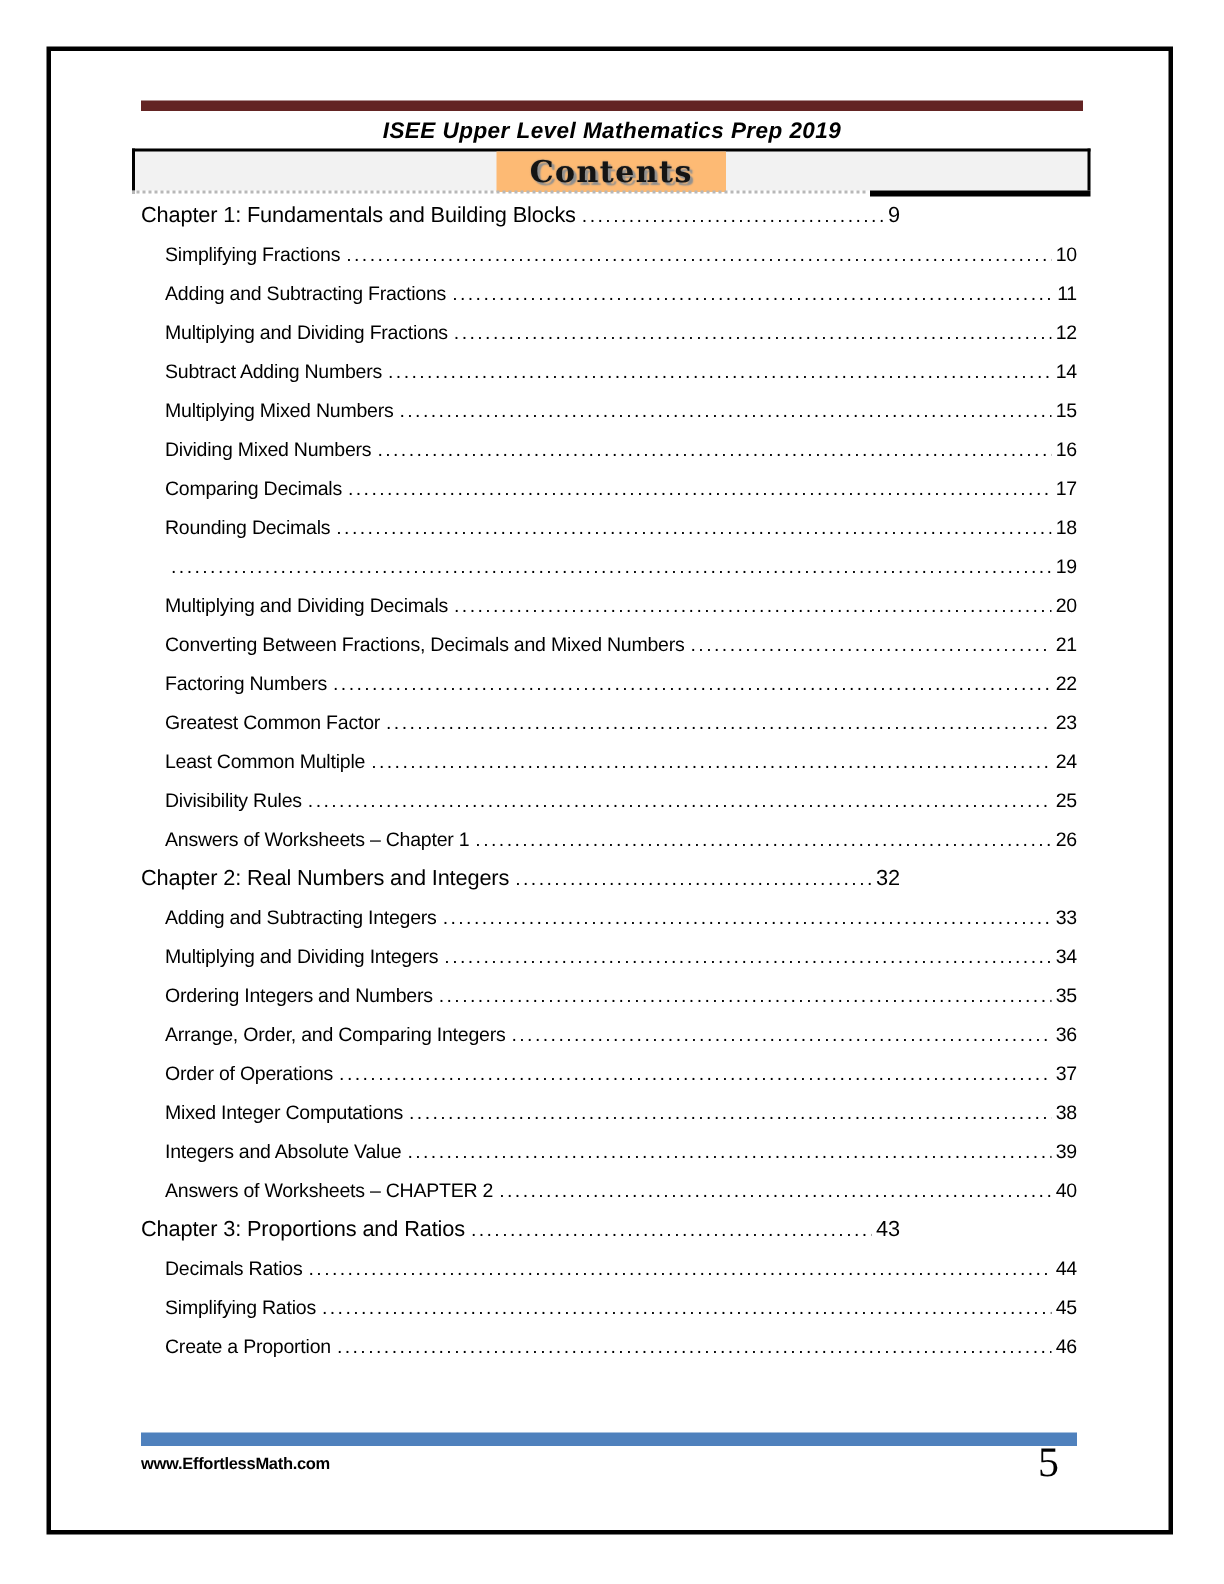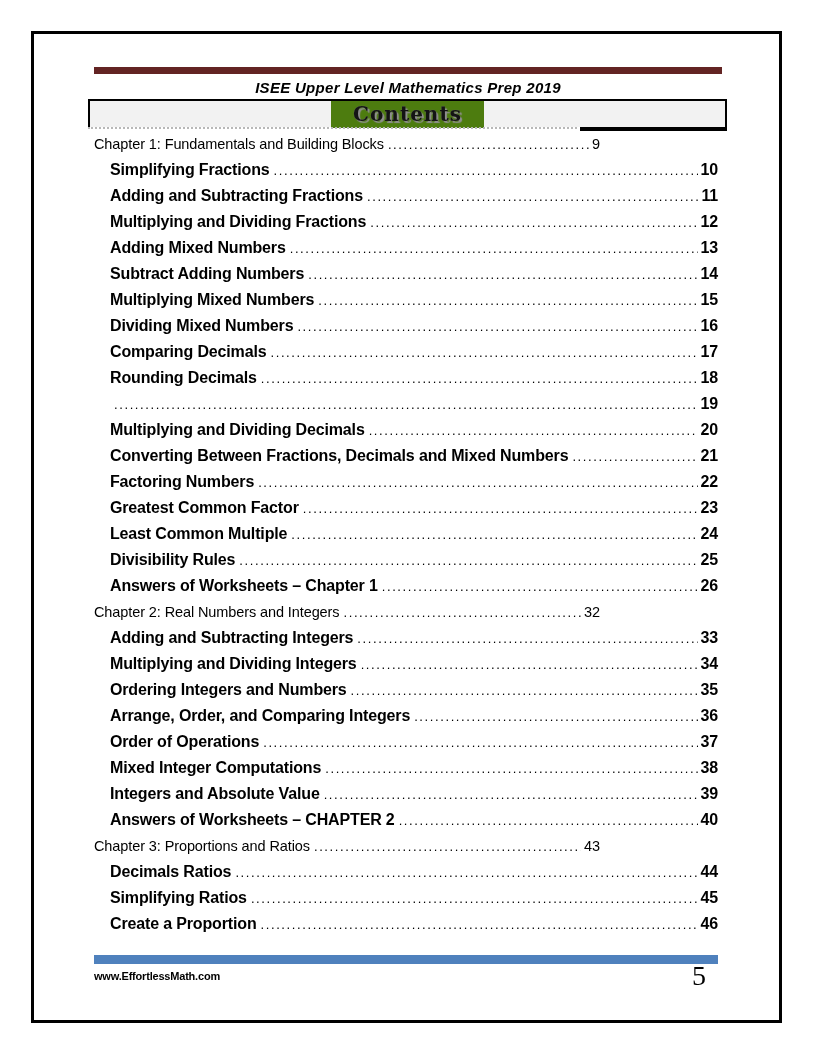--- a/index.html
+++ b/index.html
@@ -33,33 +33,33 @@
   }
   .contents-box .edge-dotted {
     position:absolute; left:-2px; bottom:-2px; width:77%;
     border-bottom:2px dotted #b8b8b8;
   }
   .contents-box .edge-solid {
     position:absolute; right:-2px; bottom:-4px; width:23.2%; height:4px;
     background:#000;
   }
   .contents-title {
-    background:#4d7c0f; padding:1px 22px 2px;
+    background:#fdba74; padding:1px 22px 2px;
     font-family:"DejaVu Serif", serif; font-weight:bold;
     font-size:20px; letter-spacing:1px; color:#141414;
     text-shadow:2px 2px 1px #8f8f8f, 0 0 1px #6e6e6e;
   }
 
   .toc { position:absolute; left:94px; top:131px; width:624px; }
   .toc-row {
     display:flex; align-items:baseline;
     height:26px; line-height:26px;
   }
   .toc-row.chapter { width:506px; font-size:14.5px; font-weight:400; letter-spacing:-0.1px; }
-  .toc-row.sub { margin-left:16px; font-weight:bold; font-size:16px; letter-spacing:-0.15px; }
+  .toc-row.sub { margin-left:16px; font-weight:normal; font-size:13px; letter-spacing:-0.15px; }
   .toc-label { white-space:nowrap; }
   .toc-dots {
     flex:1 1 auto; overflow:hidden; white-space:nowrap;
     margin:0 3px 0 4px; font-weight:normal; font-size:13px;
     letter-spacing:1.6px;
   }
   .toc-dots::after {
     content:"..................................................................................................................................................................................................";
   }
   .toc-page { white-space:nowrap; }
@@ -103,25 +103,20 @@
     <span class="toc-label">Adding and Subtracting Fractions</span>
     <span class="toc-dots"></span>
     <span class="toc-page">11</span>
   </div>
     <div class="toc-row sub">
     <span class="toc-label">Multiplying and Dividing Fractions</span>
     <span class="toc-dots"></span>
     <span class="toc-page">12</span>
   </div>
     <div class="toc-row sub">
-    <span class="toc-label">Adding Mixed Numbers</span>
-    <span class="toc-dots"></span>
-    <span class="toc-page">13</span>
-  </div>
-    <div class="toc-row sub">
     <span class="toc-label">Subtract Adding Numbers</span>
     <span class="toc-dots"></span>
     <span class="toc-page">14</span>
   </div>
     <div class="toc-row sub">
     <span class="toc-label">Multiplying Mixed Numbers</span>
     <span class="toc-dots"></span>
     <span class="toc-page">15</span>
   </div>
     <div class="toc-row sub">

